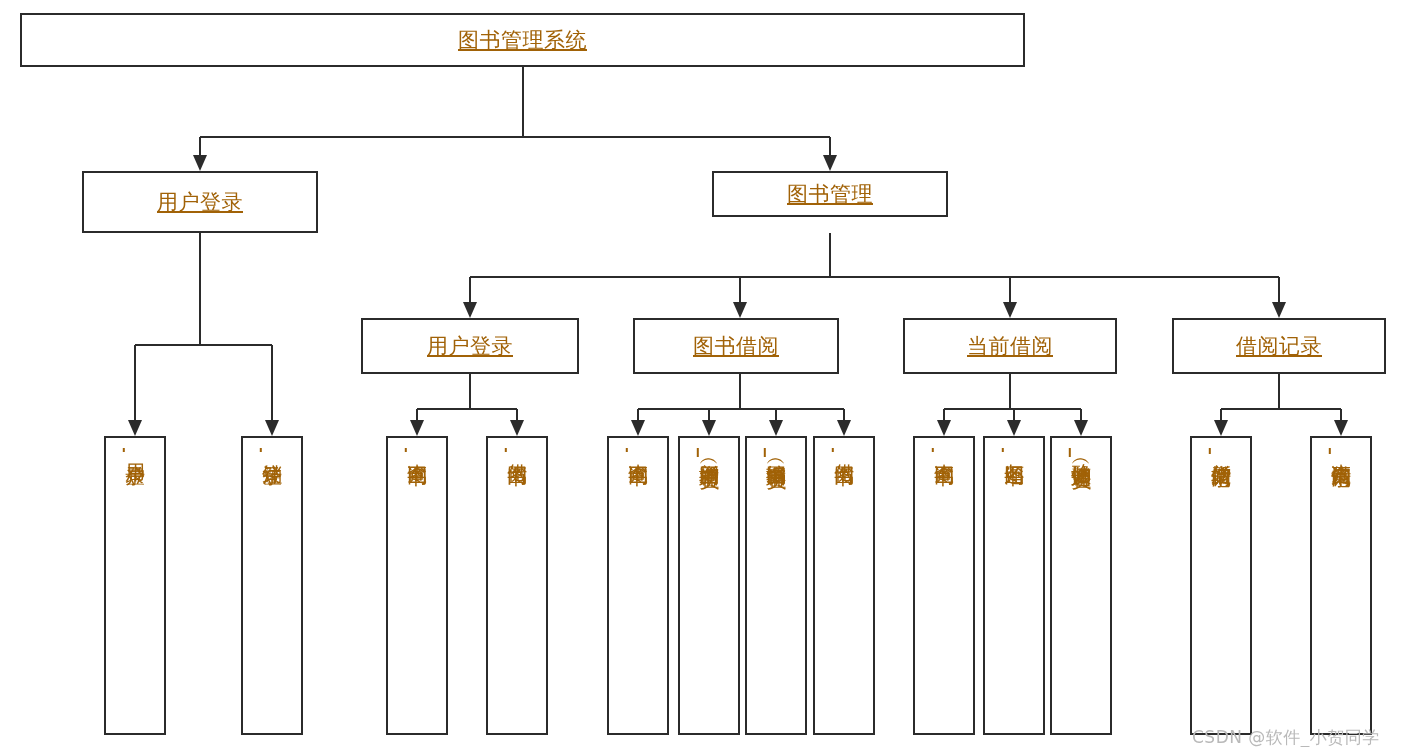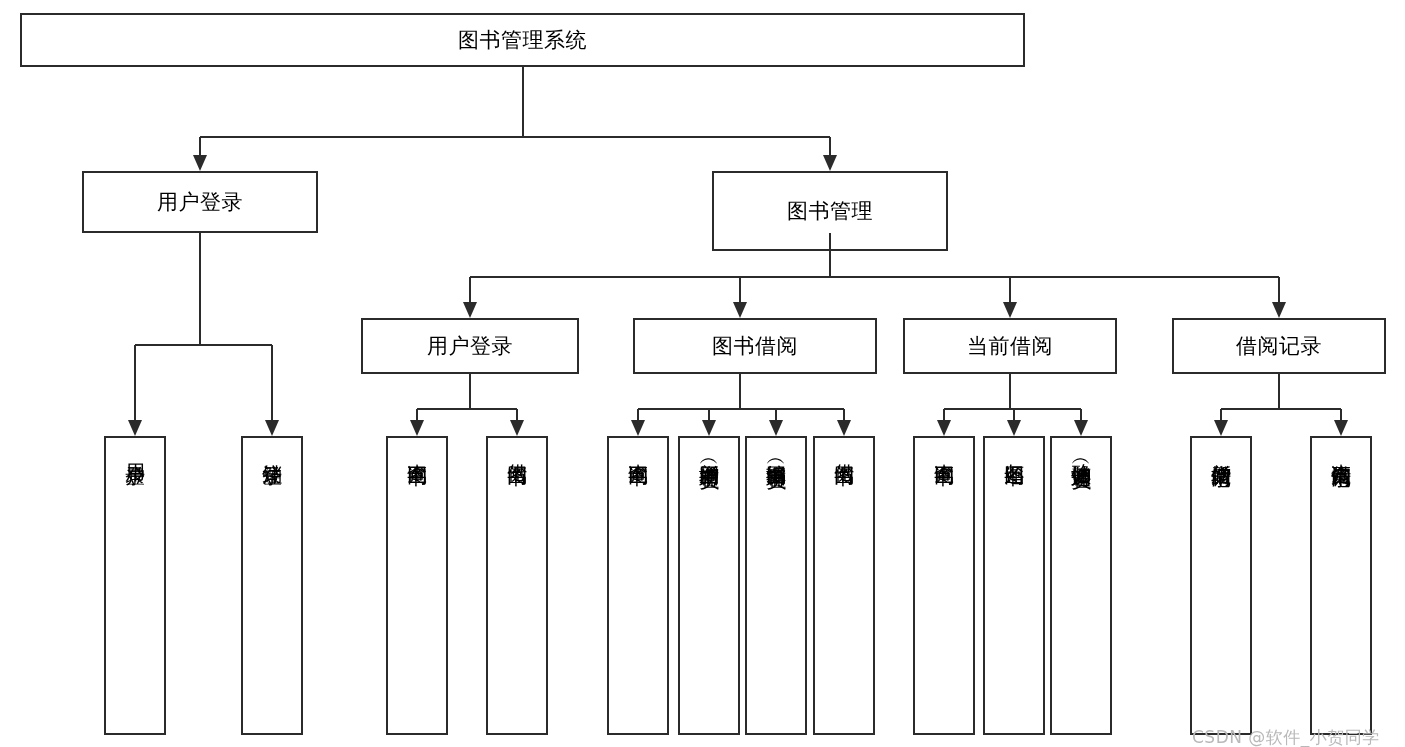--- a/index.html
+++ b/index.html
@@ -18,21 +18,22 @@
     overflow: hidden;
   }
   .node {
     position: absolute;
     box-sizing: border-box;
     border: 2px solid #2b2b2b;
     background: #ffffff;
     display: flex;
     align-items: center;
     justify-content: center;
-    color: #000000;
+    color: #a16207;
+    text-decoration: underline;
   }
   .node-label {
     font-size: 21px;
     line-height: 1.25;
     letter-spacing: 0.5px;
     white-space: nowrap;
   }
   
   .leaf {
     align-items: flex-start;
@@ -80,28 +81,28 @@
 
 <div id="canvas">
 
   <div class="node" id="node-root" style="left: 20px; top: 13px; width: 1005px; height: 54px;">
     <span class="node-label">图书管理系统</span>
   </div>
 
   <div class="node" id="node-l2-0" style="left: 82px; top: 171px; width: 236px; height: 62px;">
     <span class="node-label">用户登录</span>
   </div>
-  <div class="node" id="node-l2-1" style="left: 712px; top: 171px; width: 236px; height: 80px;">
+  <div class="node" id="node-l2-1" style="left: 712px; top: 171px; width: 236px; height: 46px;">
     <span class="node-label">图书管理</span>
   </div>
 
   <div class="node" id="node-l3-0" style="left: 361px; top: 318px; width: 218px; height: 56px;">
     <span class="node-label">用户登录</span>
   </div>
-  <div class="node" id="node-l3-1" style="left: 633px; top: 318px; width: 244px; height: 56px;">
+  <div class="node" id="node-l3-1" style="left: 633px; top: 318px; width: 206px; height: 56px;">
     <span class="node-label">图书借阅</span>
   </div>
   <div class="node" id="node-l3-3" style="left: 1172px; top: 318px; width: 214px; height: 56px;">
     <span class="node-label">借阅记录</span>
   </div>
   <div class="node" id="node-l3-2" style="left: 903px; top: 318px; width: 214px; height: 56px;">
     <span class="node-label">当前借阅</span>
   </div>
 
   <div class="node leaf" id="leaf-0" style="left: 104px; top: 436px; width: 62px; height: 299px;">

